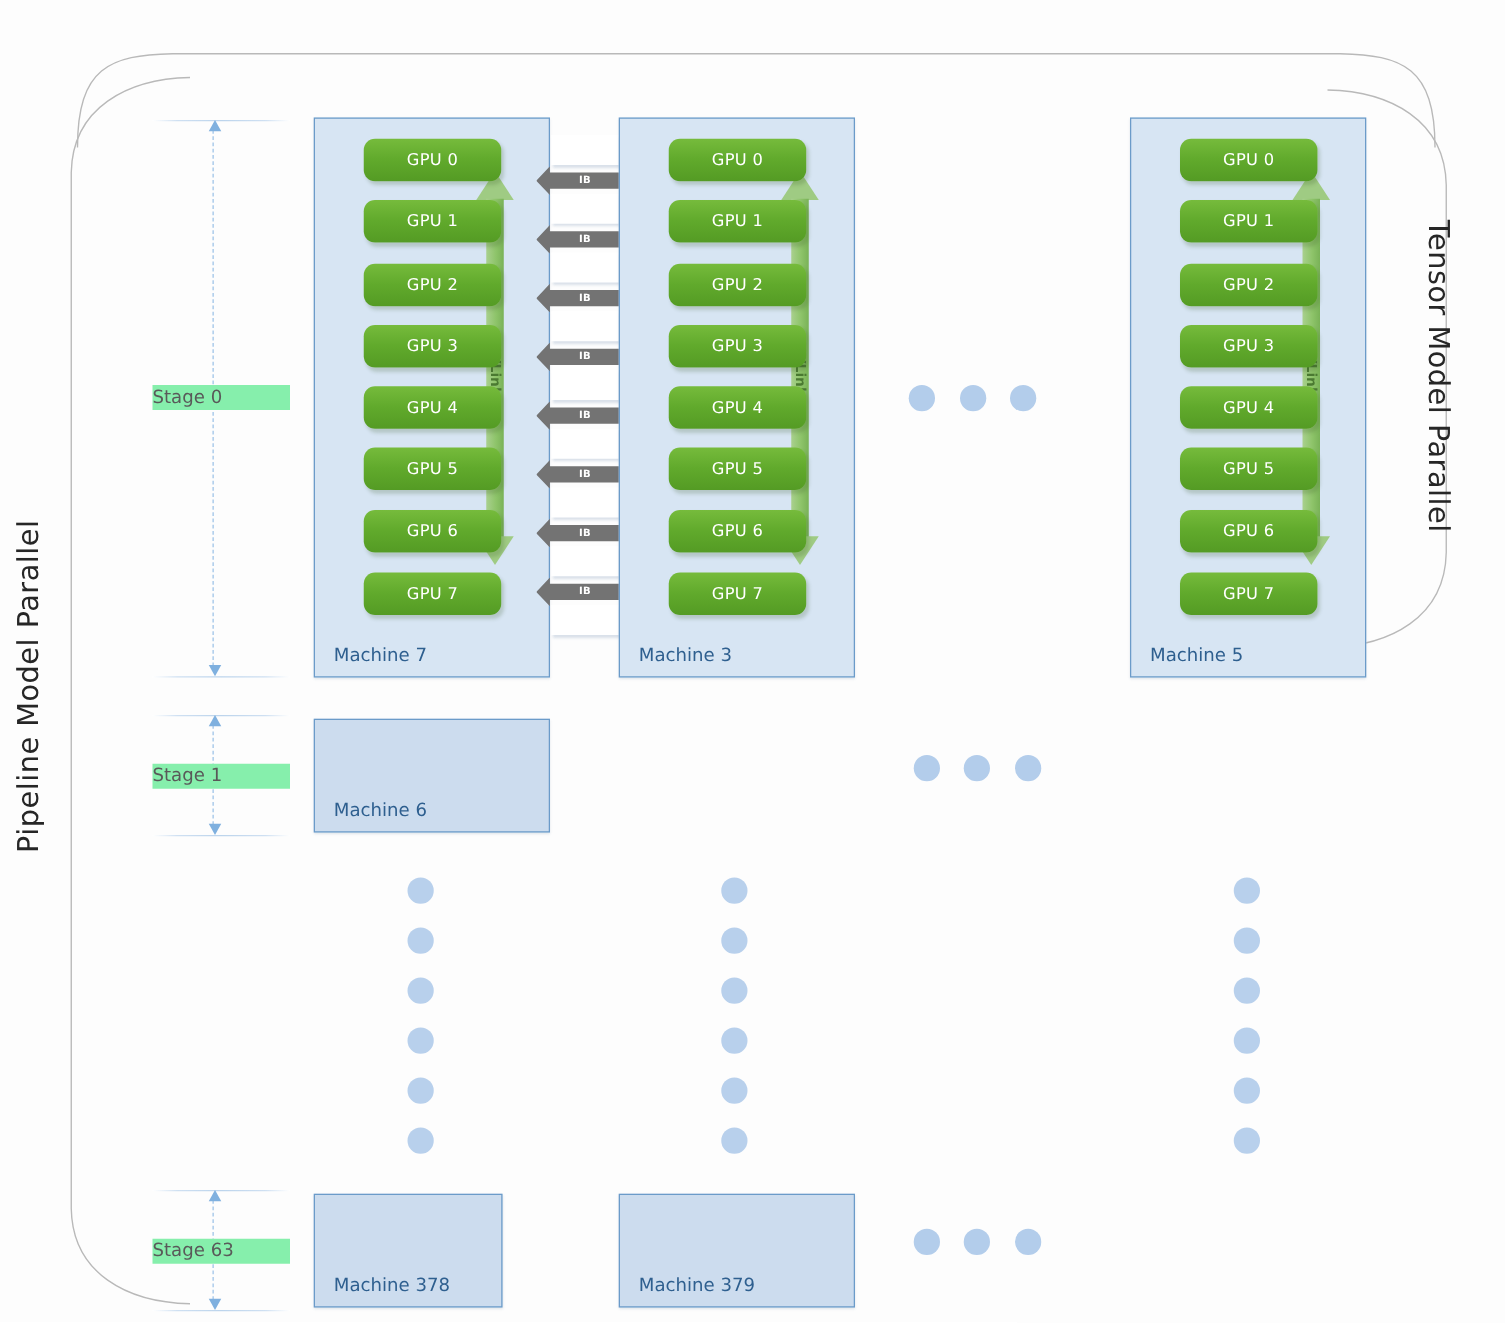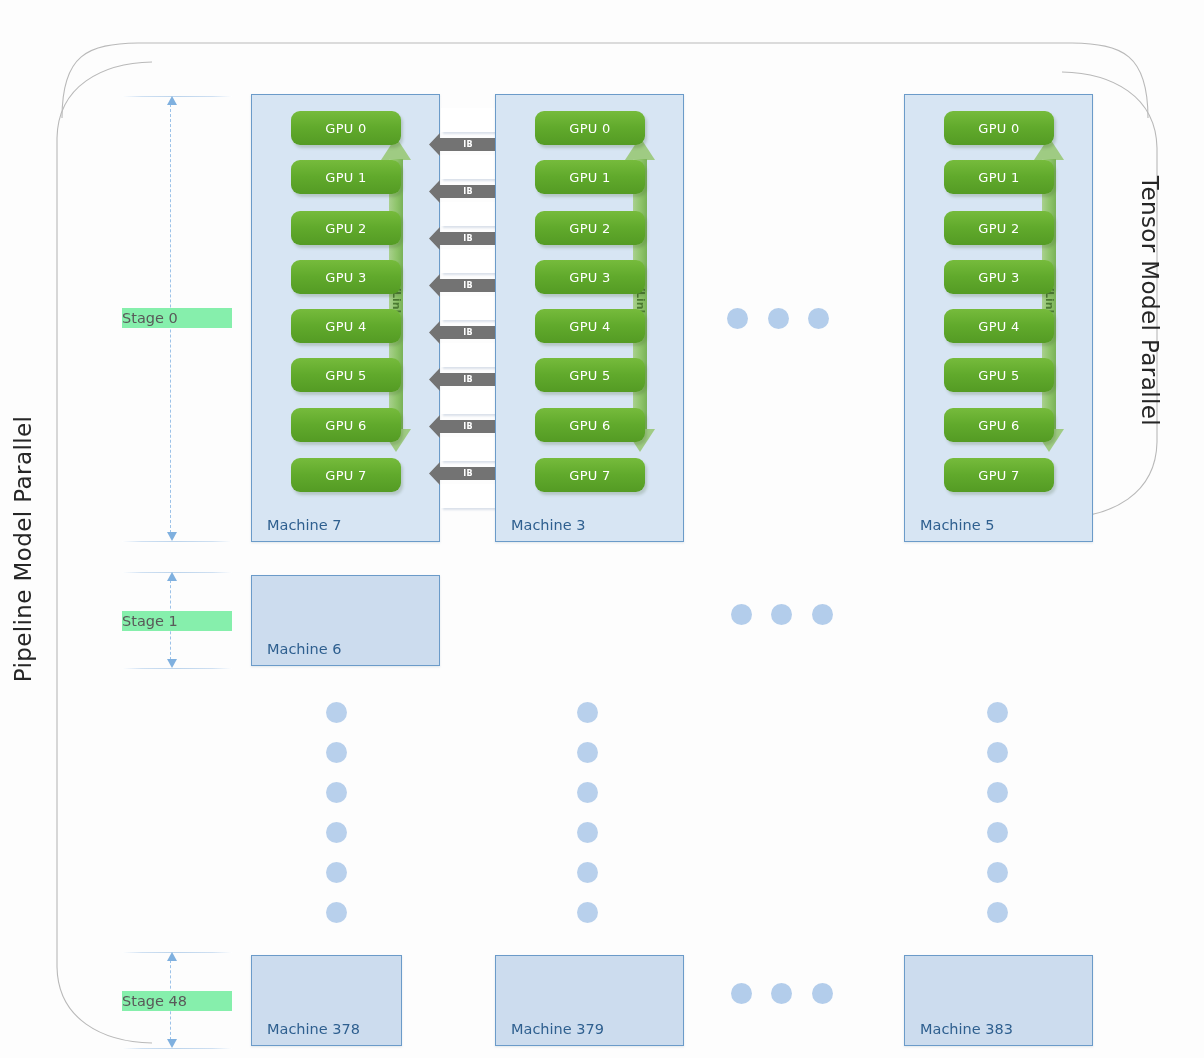--- a/index.html
+++ b/index.html
@@ -161,21 +161,21 @@
   <div class="stage-label" style="top:308px;">Stage 0</div>
 
   <div class="rule-line" style="top:572px;"></div>
   <div class="rule-line" style="top:668px;"></div>
   <div class="stage-arrow" style="top:580px; height:80px;"></div>
   <div class="stage-label" style="top:611px;">Stage 1</div>
 
   <div class="rule-line" style="top:952px;"></div>
   <div class="rule-line" style="top:1048px;"></div>
   <div class="stage-arrow" style="top:960px; height:80px;"></div>
-  <div class="stage-label" style="top:991px;">Stage 48</div>
+  <div class="stage-label" style="top:991px;">Stage 63</div>
 
   <div class="machine tall" style="left:251px; top:94px; width:189px; height:448px;">
     <div class="machine-label">Machine 7</div>
   </div>
   <div class="nvlink" style="left:381px; top:137px; height:315px;">
     <div class="head-up"></div>
     <div class="shaft"></div>
     <div class="head-dn"></div>
     <div class="nvlink-label">NVLink</div>
   </div>
@@ -298,17 +298,14 @@
 
   <div class="machine" style="left:251px; top:955px; width:151px; height:91px;">
     <div class="machine-label">Machine 378</div>
   </div>
   <div class="machine" style="left:495px; top:955px; width:189px; height:91px;">
     <div class="machine-label">Machine 379</div>
   </div>
   <div class="dot" style="left:731px; top:983px;"></div>
   <div class="dot" style="left:771px; top:983px;"></div>
   <div class="dot" style="left:812px; top:983px;"></div>
-  <div class="machine" style="left:904px; top:955px; width:189px; height:91px;">
-    <div class="machine-label">Machine 383</div>
-  </div>
 
 </div>
 
 </body></html>

